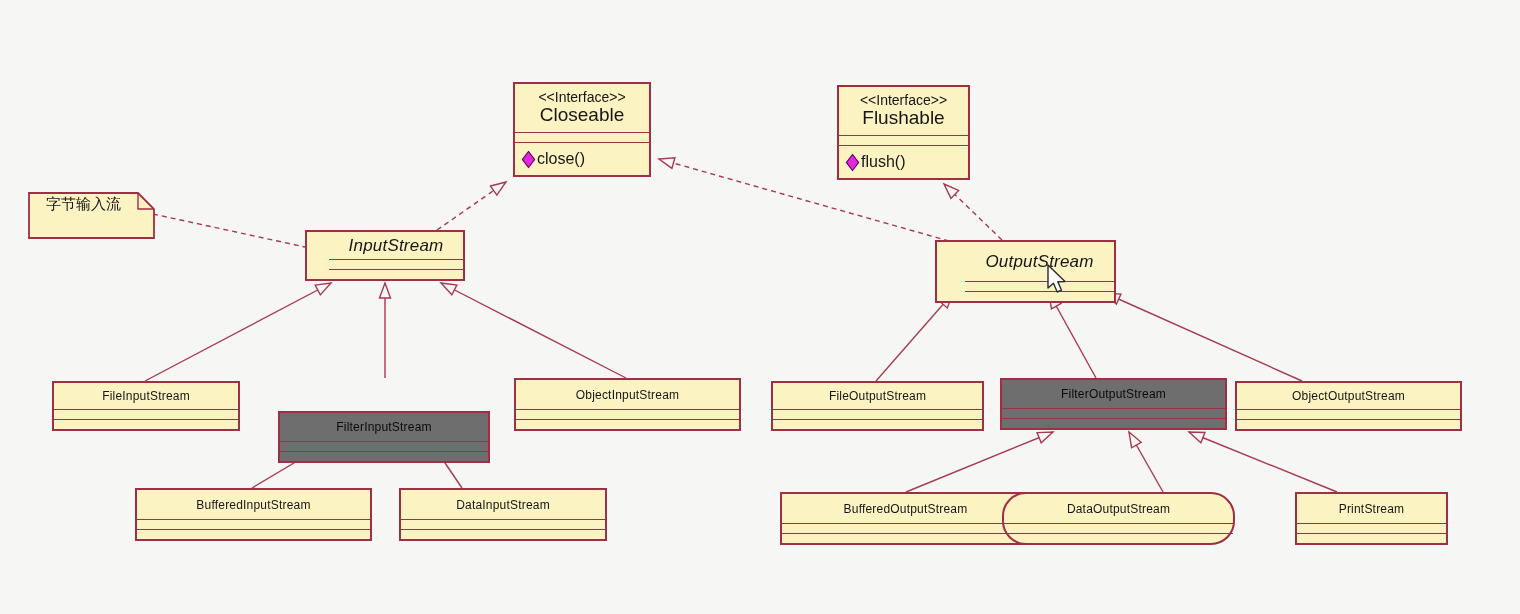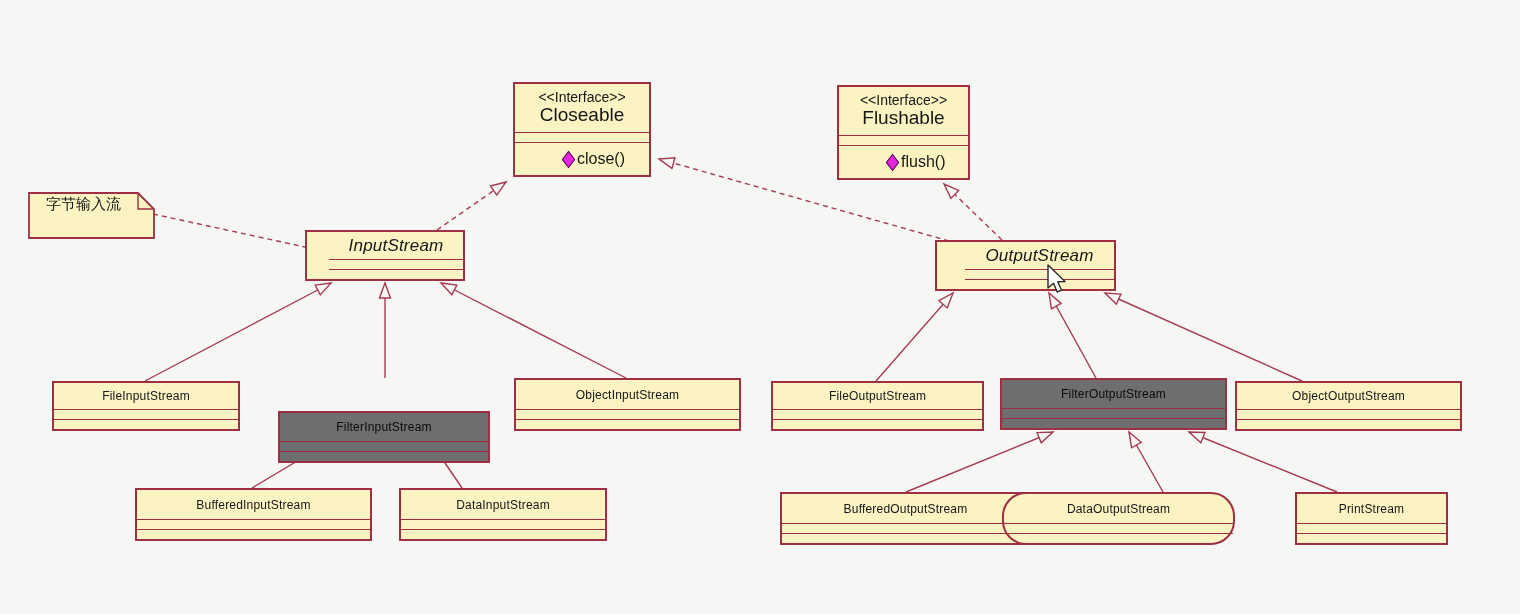--- a/index.html
+++ b/index.html
@@ -40,21 +40,21 @@
   .iface-title{
     height:48px;display:flex;flex-direction:column;
     align-items:center;justify-content:center;line-height:1.1;
     border-bottom:1.5px solid #9e2f44;color:#161616;
   }
   .iface-stereo{font-size:14px;}
   .iface-name{font-size:19px;}
   .iface-mid{height:9px;border-bottom:1.5px solid #9e2f44;}
   .iface-ops{
     flex:1;display:flex;align-items:center;gap:3px;
-    padding-left:8px;font-size:16px;color:#161616;margin-left:40px;
+    padding-left:8px;font-size:16px;color:#161616;
   }
   .diamond{
     width:9px;height:9px;background:#e227dd;
     border:1px solid #4d0a4d;transform:rotate(45deg) skew(8deg,8deg);
     flex:0 0 auto;
   }
 
   
   .note{position:absolute;}
   .note-text{
@@ -125,21 +125,21 @@
       <span>flush()</span>
     </div>
   </div>
 
   <div class="uml-box abstract" style="left:305px;top:230px;width:160px;height:51px;padding-left:22px;">
     <div class="name-row">InputStream</div>
     <div class="comp-row"></div>
     <div class="comp-row"></div>
   </div>
 
-  <div class="uml-box abstract" style="left:935px;top:240px;width:181px;height:51px;padding-left:28px;">
+  <div class="uml-box abstract" style="left:935px;top:240px;width:181px;height:63px;padding-left:28px;">
     <div class="name-row">OutputStream</div>
     <div class="comp-row"></div>
     <div class="comp-row"></div>
   </div>
 
   <div class="uml-box" style="left:52px;top:381px;width:188px;height:50px;">
     <div class="name-row">FileInputStream</div>
     <div class="comp-row"></div>
     <div class="comp-row"></div>
   </div>

